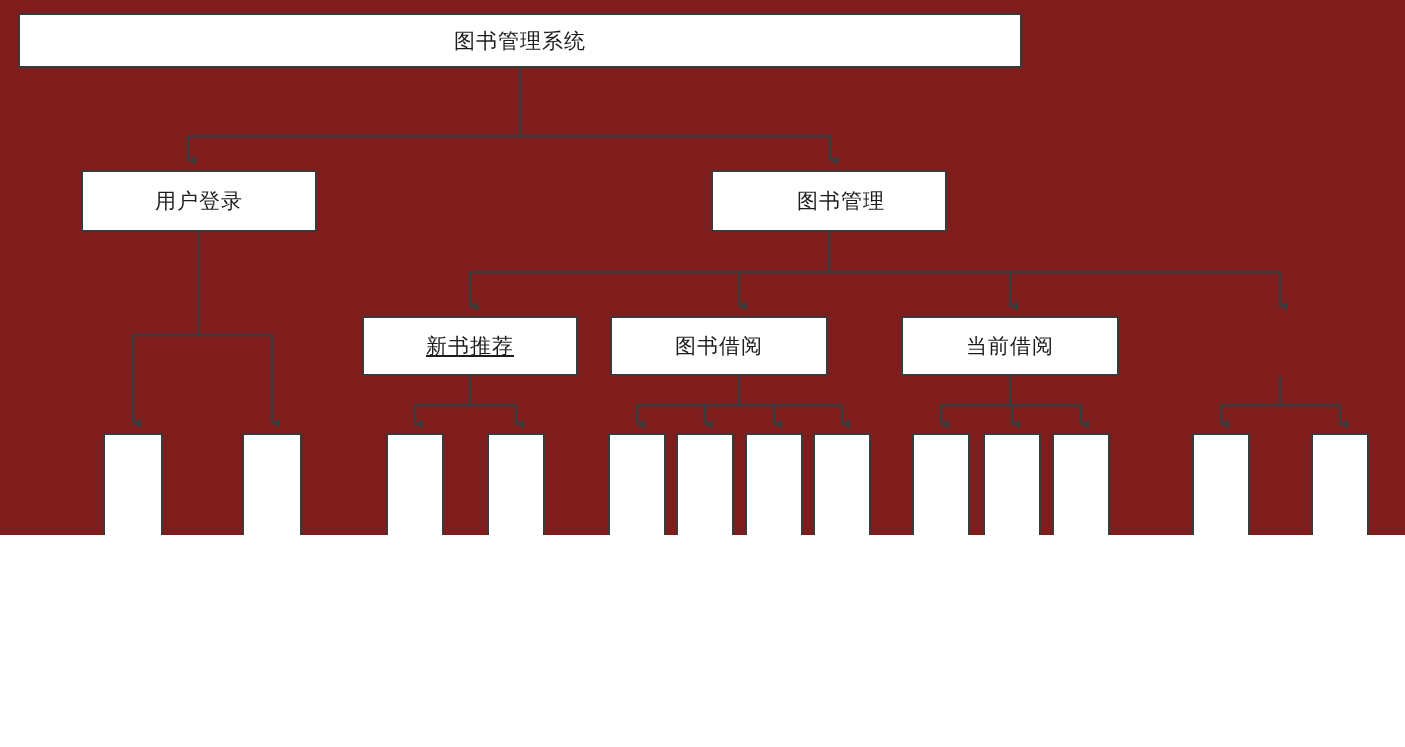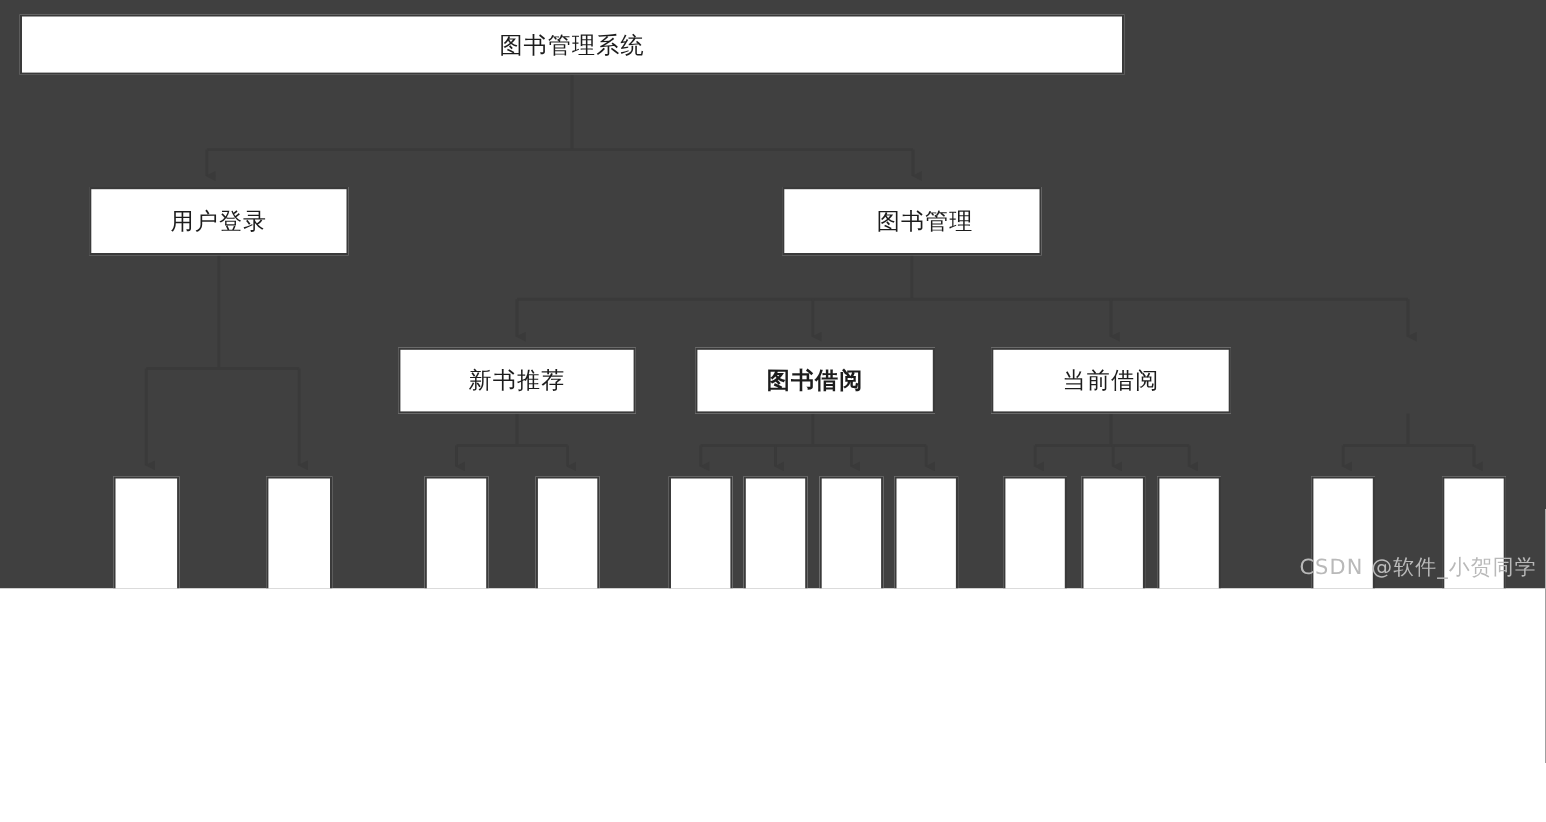--- a/index.html
+++ b/index.html
@@ -7,21 +7,21 @@
     padding: 0;
     background: #ffffff;
   }
   body {
     font-family: "DejaVu Sans", "Liberation Sans", sans-serif;
   }
   #diagram-root {
     position: relative;
     width: 1405px;
     height: 535px;
-    background: #404040;
+    background: #7f1d1d;
     overflow: hidden;
   }
   #edges-layer {
     position: absolute;
     left: 0;
     top: 0;
     width: 1405px;
     height: 747px;
   }
   .node {
@@ -123,24 +123,24 @@
     <span class="h-label">图书管理系统</span>
   </div>
 
   <div class="node h-node" style="left:81px; top:170px; width:236px; height:62px;">
     <span class="h-label">用户登录</span>
   </div>
   <div class="node h-node" style="left:711px; top:170px; width:236px; height:62px;padding-left:24px;">
     <span class="h-label">图书管理</span>
   </div>
 
-  <div class="node h-node" style="left:362px; top:316px; width:216px; height:60px;">
+  <div class="node h-node" style="left:362px; top:316px; width:216px; height:60px;text-decoration:underline;">
     <span class="h-label">新书推荐</span>
   </div>
-  <div class="node h-node" style="left:632px; top:316px; width:218px; height:60px;font-weight:bold;">
+  <div class="node h-node" style="left:610px; top:316px; width:218px; height:60px;">
     <span class="h-label">图书借阅</span>
   </div>
   <div class="node h-node" style="left:901px; top:316px; width:218px; height:60px;align-items:center;">
     <span class="h-label">当前借阅</span>
   </div>
 
   <div class="node v-node" style="left:103px; top:433px; width:60px; height:301px;">
     <span class="v-label">用户登录</span>
   </div>
   <div class="node v-node" style="left:242px; top:433px; width:60px; height:301px;">
@@ -177,15 +177,14 @@
     <span class="v-label">确认归还（管理员）</span>
   </div>
 
   <div class="node v-node" style="left:1192px; top:433px; width:58px; height:301px;">
     <span class="v-label">新增借阅记录</span>
   </div>
   <div class="node v-node" style="left:1311px; top:433px; width:58px; height:301px;">
     <span class="v-label">查询借阅记录</span>
   </div>
 
-  <div id="watermark">CSDN @软件_小贺同学</div>
 
 </div>
 
 </body></html>

